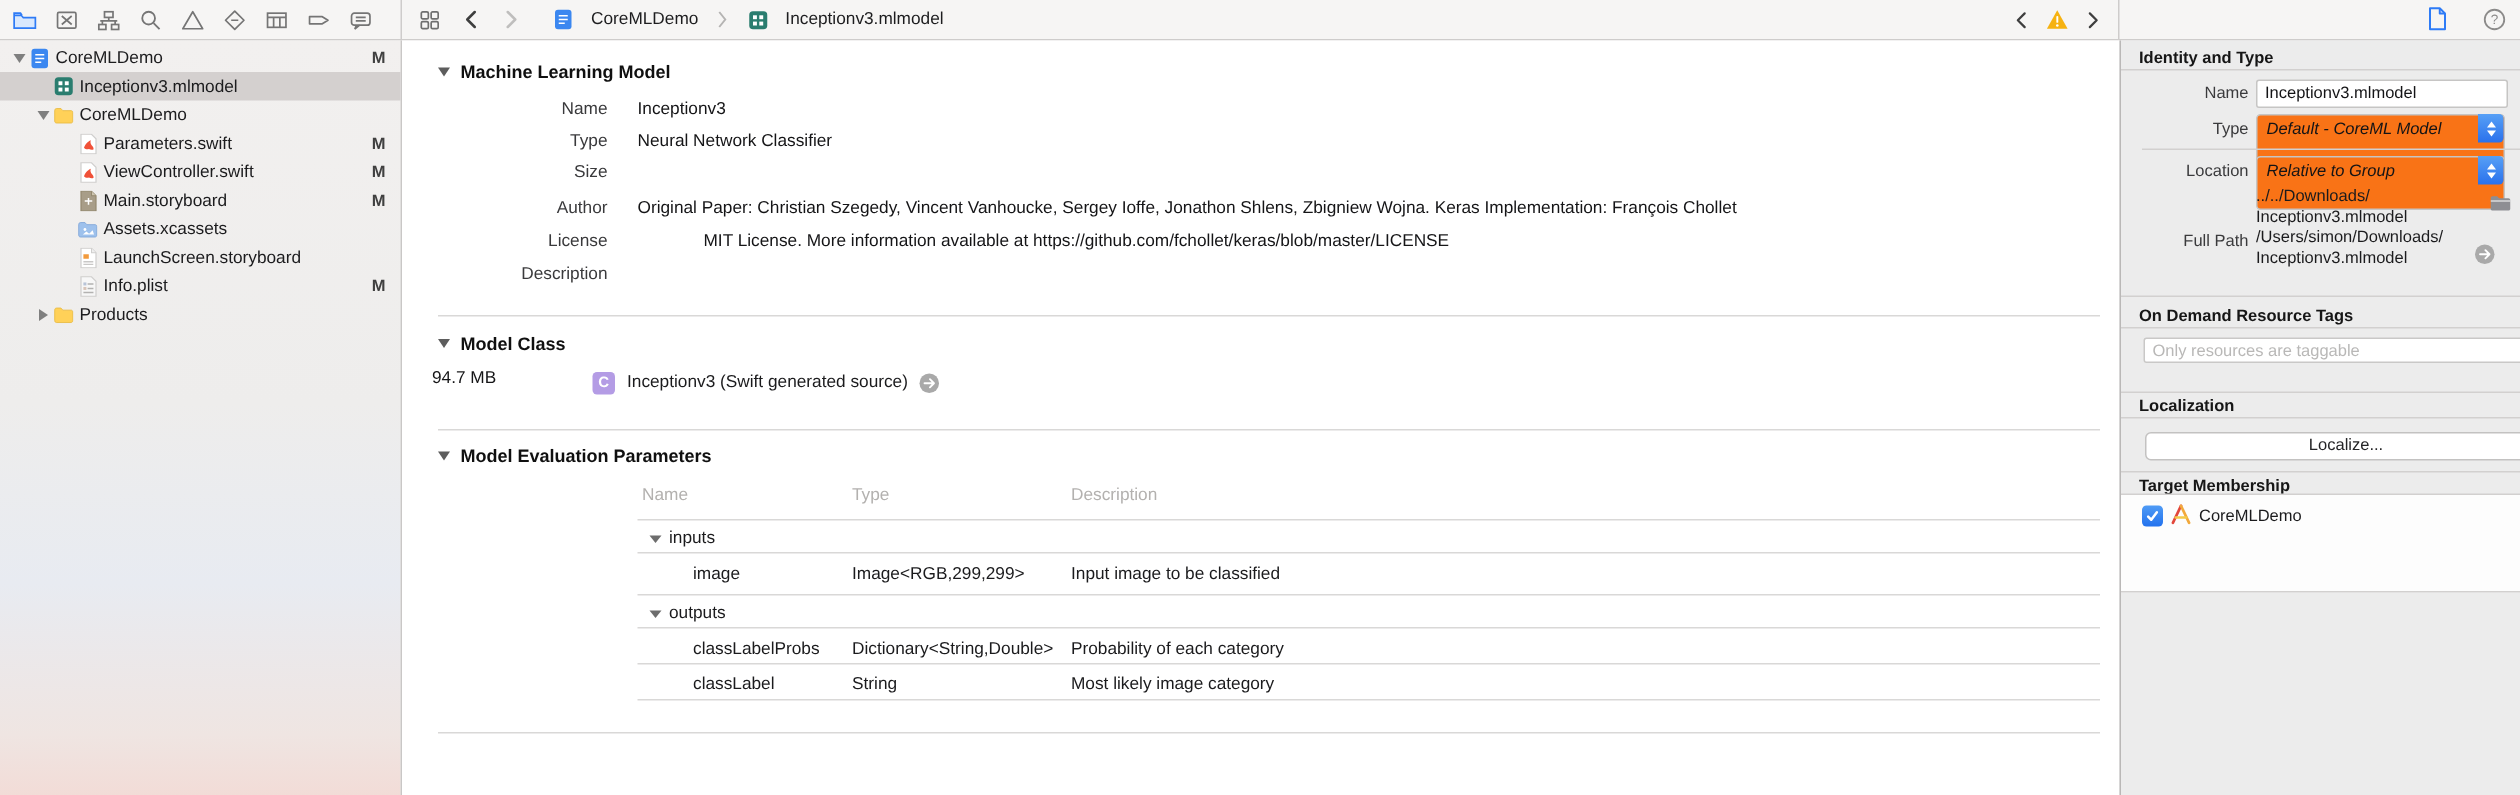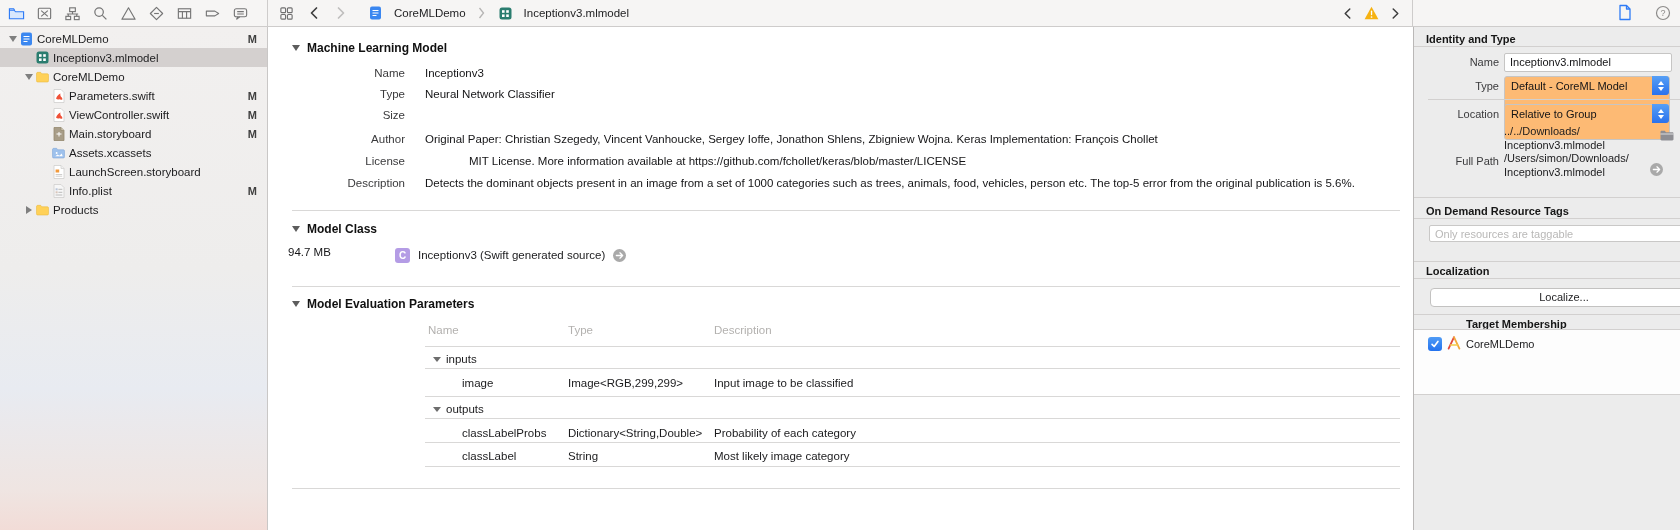--- a/index.html
+++ b/index.html
@@ -52,22 +52,22 @@
   .classrow{position:absolute;display:flex;align-items:center;gap:8px;height:16px;}
 
   
   .inspector{position:absolute;top:27px;left:1413px;right:0;bottom:0;background:#ececec;box-sizing:border-box;
     border-left:1px solid #bab8b7;font-size:11px;color:#1b1b1d;}
   .ins-h{position:absolute;left:12px;font-weight:700;font-size:11px;color:#161616;height:15px;line-height:15px;}
   .ins-rule{position:absolute;left:0;right:0;height:1px;background:#d2d0cf;}
   .ilabel{position:absolute;left:0;width:85px;text-align:right;color:#3a3a3c;height:16px;line-height:16px;}
   .ifield{position:absolute;left:90px;width:161px;height:17px;background:#fff;border:1px solid #c6c5c4;border-radius:2px;
     line-height:17px;padding-left:5px;font-size:11px;color:#141416;white-space:nowrap;overflow:hidden;}
-  .iselect{position:absolute;left:90px;width:166px;height:36px;background:#fdba74;border:1px solid #c6c5c4;border-radius:3px;
-    line-height:19px;padding-left:6px;font-size:11px;color:#141416;box-sizing:border-box;cursor:default;}
+  .iselect{position:absolute;left:90px;width:166px;height:36px;background:#f97316;border:1px solid #c6c5c4;border-radius:3px;
+    line-height:19px;padding-left:6px;font-size:11px;color:#141416;box-sizing:border-box;cursor:default;font-style:italic;}
   .stepper{position:absolute;right:0;top:-1px;width:17px;height:19px;border-radius:0 3px 3px 0;
     background:linear-gradient(#57a0f6,#2a71ec);display:flex;flex-direction:column;align-items:center;justify-content:center;gap:2px;}
   .st-up{width:0;height:0;border-left:3.5px solid transparent;border-right:3.5px solid transparent;border-bottom:4.5px solid #fff;}
   .st-dn{width:0;height:0;border-left:3.5px solid transparent;border-right:3.5px solid transparent;border-top:4.5px solid #fff;}
   .ipath{position:absolute;left:90px;width:150px;line-height:13.5px;color:#1b1b1d;}
   .itag{position:absolute;left:15px;right:10px;height:17px;background:#fff;border:1px solid #c9c8c7;border-radius:2px;
     font-size:11px;padding:0 5px;box-sizing:border-box;font-family:"Liberation Sans","DejaVu Sans",sans-serif;color:#1b1b1d;}
   .itag::placeholder{color:#b9b8b7;}
   .ibtn{position:absolute;left:16px;right:10px;height:17px;background:#fff;border:1px solid #c3c2c1;border-radius:4px;
     text-align:center;line-height:17px;font-size:11px;color:#242426;cursor:default;}
@@ -375,21 +375,20 @@
     <div class="frow" style="top:104px;">
       <div class="flabel">Author</div>
       <div class="fvalue">Original Paper: Christian Szegedy, Vincent Vanhoucke, Sergey Ioffe, Jonathon Shlens, Zbigniew Wojna. Keras Implementation: François Chollet</div>
     </div>
     <div class="frow" style="top:126px;gap:44px;">
       <div class="flabel">License</div>
       <div class="fvalue">MIT License. More information available at https://github.com/fchollet/keras/blob/master/LICENSE</div>
     </div>
     <div class="frow" style="top:148px;">
       <div class="flabel">Description</div>
-      <div class="fvalue">Detects the dominant objects present in an image from a set of 1000 categories such as trees, animals, food, vehicles, person etc. The top-5 error from the original publication is 5.6%.</div>
     </div>
 
     <div class="sep" style="top:183px;left:24px;width:1108px;"></div>
 
     <div class="sec-h" style="top:194px;left:24px;">
       <span class="tri-d"></span>
       <span>Model Class</span>
     </div>
 
     <div class="classrow" style="top:220px;left:127px;">
@@ -498,21 +497,21 @@
     <div class="ins-h" style="top:177px;">On Demand Resource Tags</div>
     <div class="ins-rule" style="top:191px;"></div>
     <input class="itag" style="top: 198px;" type="text" placeholder="Only resources are taggable">
 
     <div class="ins-rule" style="top:234px;"></div>
     <div class="ins-h" style="top:237px;">Localization</div>
     <div class="ins-rule" style="top:251px;"></div>
     <div class="ibtn" style="top:261px;">Localize...</div>
 
     <div class="ins-rule" style="top:287px;"></div>
-    <div class="ins-h" style="top:290px;margin-left:40px;">Target Membership</div>
+    <div class="ins-h" style="top:290px;">Target Membership</div>
     <div class="ins-rule" style="top:302px;"></div>
 
     <div class="tm-list">
       <div class="tmrow">
         <span class="checkbox">
           <svg width="10" height="10" viewBox="0 0 12 12" fill="none" stroke="#fff" stroke-width="2" stroke-linecap="round" stroke-linejoin="round">
               <path d="M2.5 6.5 L5 9 L9.5 3"></path>
             </svg>
         </span>
         <span>

